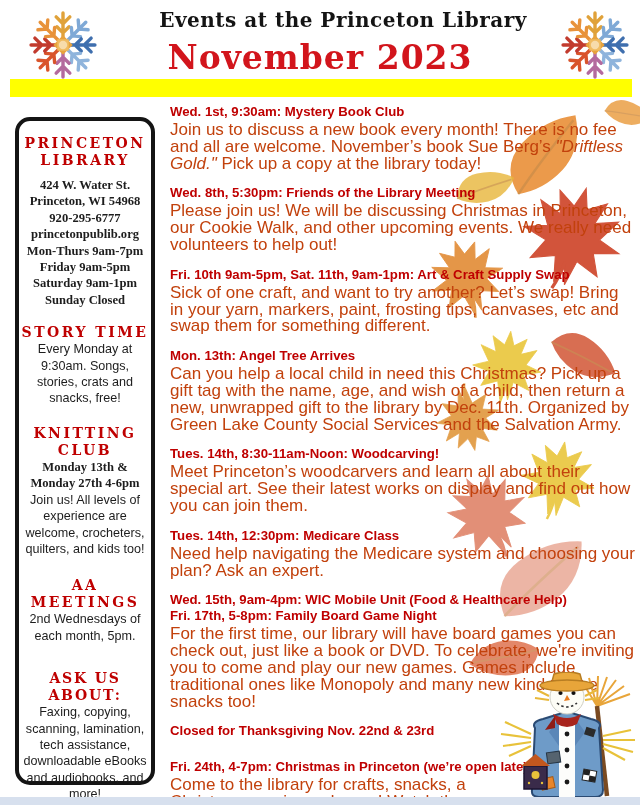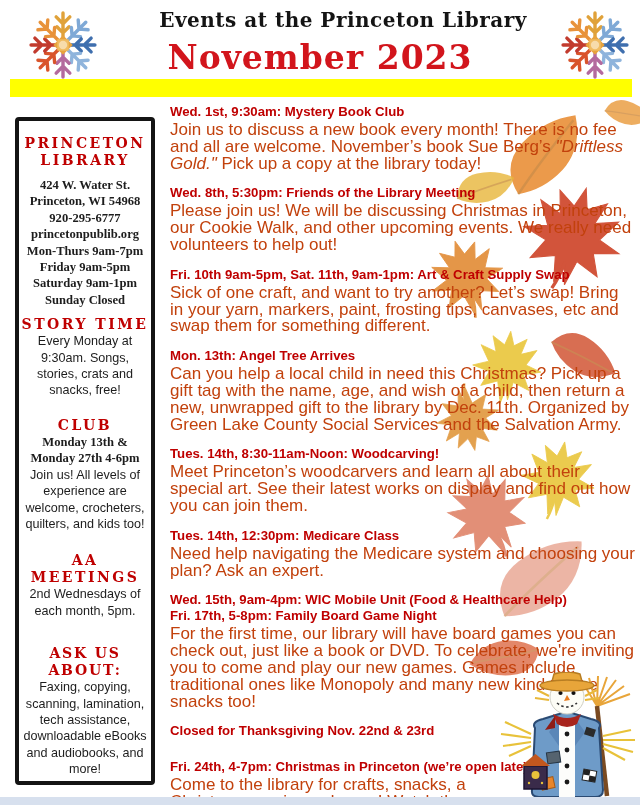--- a/index.html
+++ b/index.html
@@ -21,33 +21,33 @@
   .snowflake{position:absolute;top:7px;width:78px;height:76px;z-index:3;}
   .snowflake.left{left:24px;}
   .snowflake.right{left:556px;}
   .yellow-bar{
     position:absolute;left:10px;top:79px;width:622px;height:18px;
     background:#ffff00;z-index:2;
   }
   
   .sidebar{
     position:absolute;left:15px;top:117px;width:132px;height:660px;
-    border:4px solid #141414;border-radius:4px;background:#fff;
+    border:4px solid #141414;border-radius:15px;background:#fff;
     z-index:4;text-align:center;color:#222;
   }
   .sb-red{
     font-family:"DejaVu Serif", serif;font-weight:700;color:#bf0000;
     font-size:14px;letter-spacing:2.5px;line-height:17px;
   }
   .sb-name{margin-top:14px;}
   .sb-text{font-size:12.6px;line-height:16.4px;color:#1d1d1d;}
   .sb-bold{font-weight:700;font-family:Liberation Serif, serif;}
   .sb-address{margin-top:8px;}
   .sb-hours{}
-  .sb-story-title{margin-top:8px;}
+  .sb-story-title{margin-top:16px;}
   .sb-knit-title{margin-top:18px;}
   .sb-aa-title{margin-top:20px;}
   .sb-ask-title{margin-top:26px;letter-spacing:1.8px;}
   .sb-body{padding:0 3px;}
   
   .main{position:absolute;left:170px;top:104px;width:466px;z-index:2;}
   .event h3{
     margin:0;font-size:13.2px;line-height:16px;font-weight:700;color:#bf0000;
   }
   .event p{
@@ -197,20 +197,21 @@
   </div>
   <div class="sb-text sb-bold sb-hours">
     <div>Mon-Thurs 9am-7pm</div>
     <div>Friday 9am-5pm</div>
     <div>Saturday 9am-1pm</div>
     <div>Sunday Closed</div>
   </div>
   <div class="sb-red sb-story-title">STORY TIME</div>
   <div class="sb-text sb-body">Every Monday at 9:30am. Songs, stories, crats and snacks, free!</div>
   <div class="sb-red sb-knit-title">
+    <div>KNITTING</div>
     <div>CLUB</div>
   </div>
   <div class="sb-text sb-bold sb-body">Monday 13th &amp; Monday 27th 4-6pm</div>
   <div class="sb-text sb-body">Join us! All levels of experience are welcome, crocheters, quilters, and kids too!</div>
   <div class="sb-red sb-aa-title">AA MEETINGS</div>
   <div class="sb-text sb-body">2nd Wednesdays of each month, 5pm.</div>
   <div class="sb-red sb-ask-title">ASK US ABOUT:</div>
   <div class="sb-text sb-body">Faxing, copying, scanning, lamination, tech assistance, downloadable eBooks and audiobooks, and more!</div>
 </div>
 

